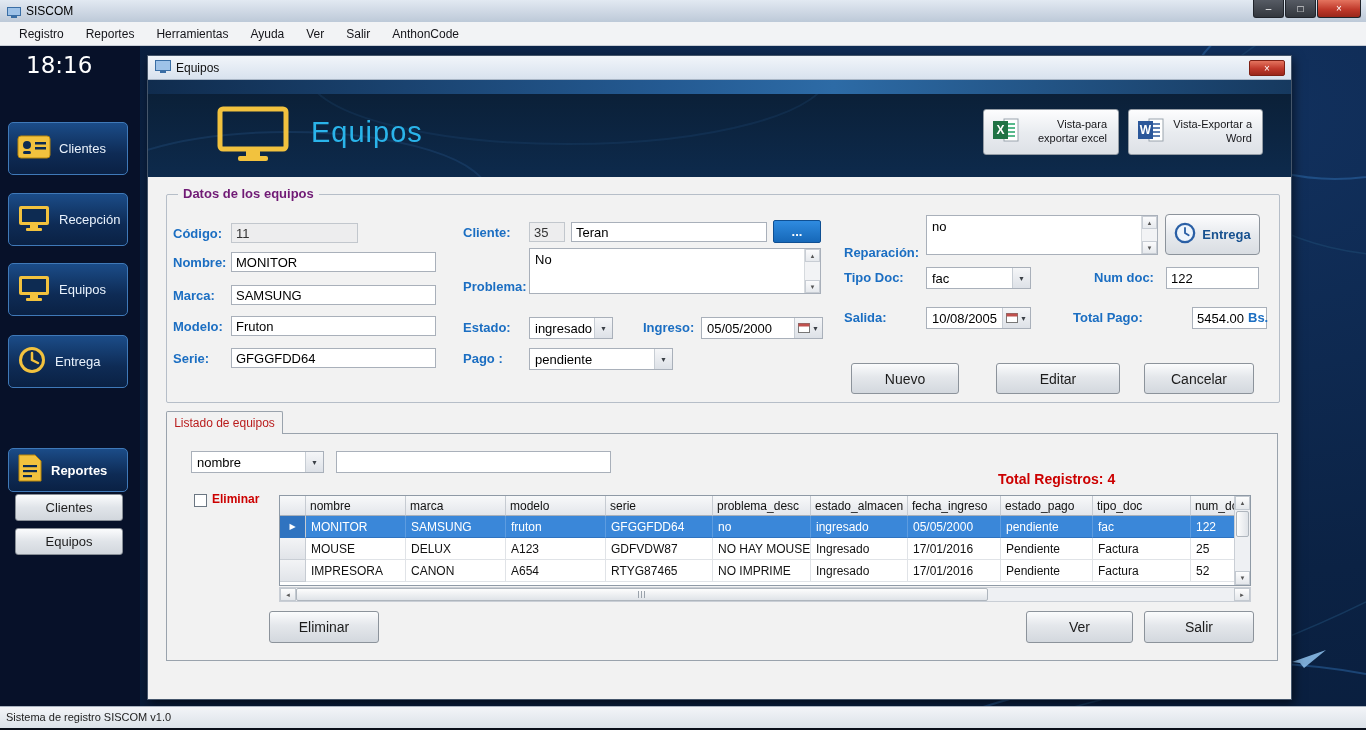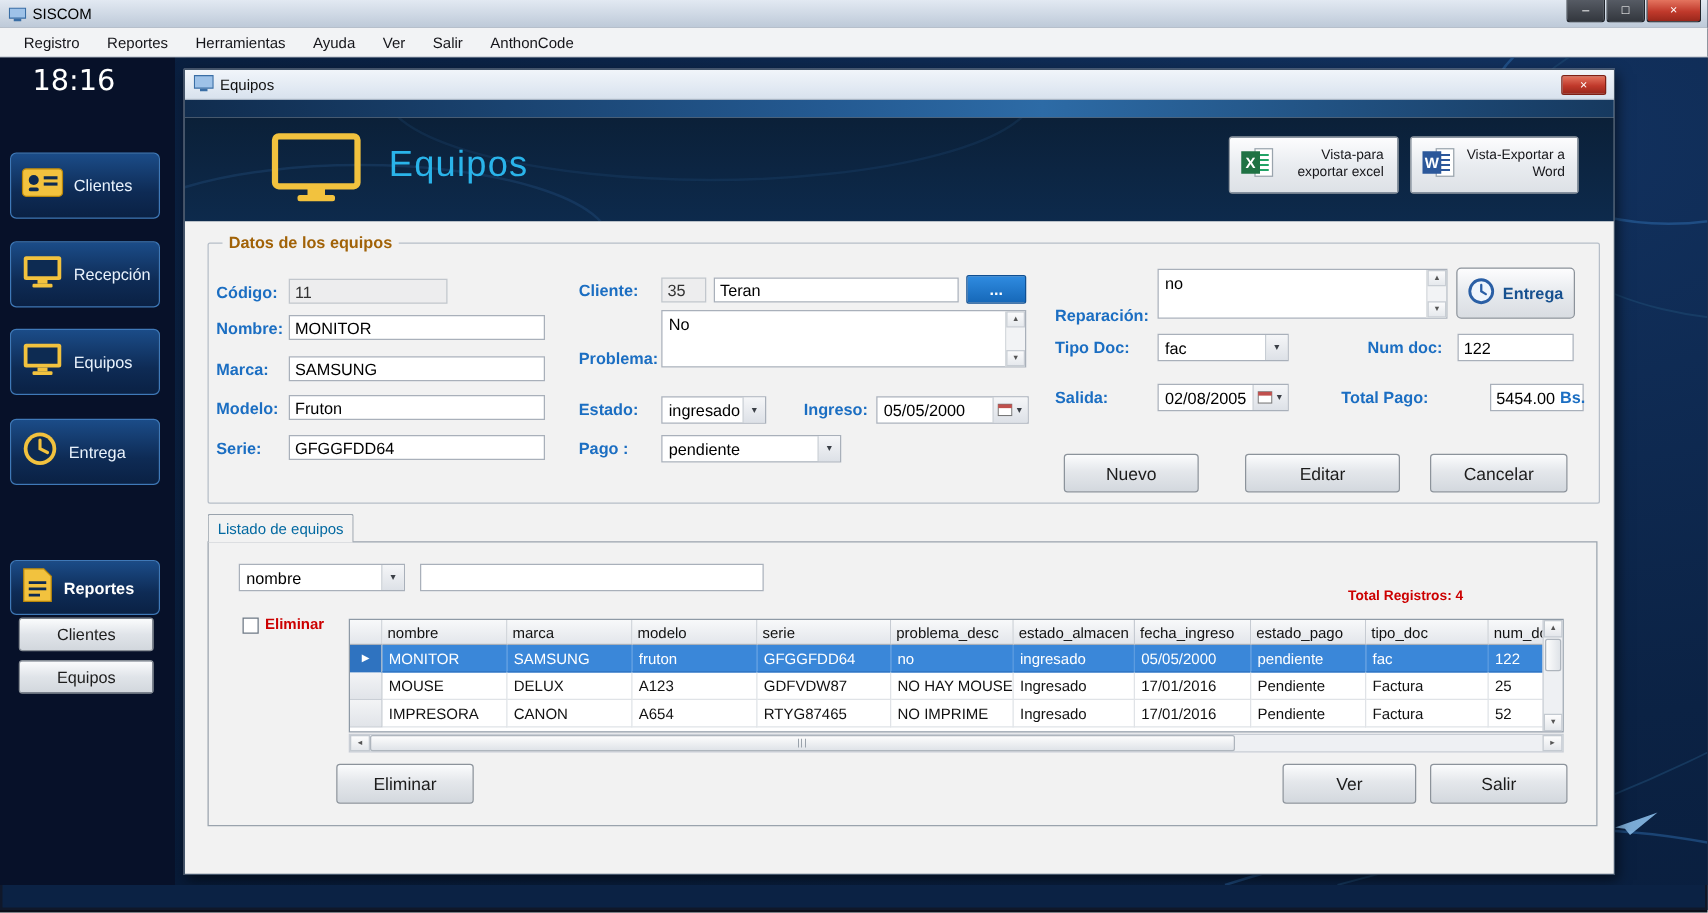--- a/index.html
+++ b/index.html
@@ -28,38 +28,38 @@
   .ctitle .ctext{position:absolute;left:28px;top:5px;font-size:12px;color:#101010}
   .cicon{position:absolute;left:7px;top:4px}
   .cclose{position:absolute;right:6px;top:4px;width:36px;height:16px;background:linear-gradient(#e4745f,#c0392b 55%,#99271b);border:1px solid #7e2014;border-radius:2px;color:#fff;font-size:10px;display:flex;align-items:center;justify-content:center;cursor:pointer;box-sizing:border-box}
   .cbody{position:absolute;left:0;top:24px;right:0;bottom:0}
   .strip{position:absolute;left:0;top:0;width:100%;height:14px;background:linear-gradient(90deg,#102c4e 0%,#245a92 45%,#2d6ba6 60%,#16395f 100%)}
   .chead{position:absolute;left:0;top:14px;width:100%;height:83px;background:linear-gradient(180deg,#0b2038,#0d2a4c);overflow:hidden}
   .chead-title{position:absolute;left:163px;top:22px;font-size:29px;color:#2ab4ea;letter-spacing:1px}
   .export-btn{position:absolute;top:15px;height:46px;background:linear-gradient(#fdfdfe,#e9ecf0 50%,#dde1e6);border:1px solid #949ca5;border-radius:3px;display:flex;align-items:center;padding:0 7px;cursor:pointer;box-sizing:border-box}
   .export-btn .elabel{font-size:11px;color:#16161a;margin-left:6px;width:80px;text-align:right;line-height:1.25}
   .group{position:absolute;left:18px;top:114px;width:1112px;height:207px;border:1px solid #b6bec8;border-radius:2px}
-  .legend{position:absolute;left:30px;top:106px;background:#f2f2f2;padding:0 5px;font-size:13px;font-weight:bold;color:#a16207}
+  .legend{position:absolute;left:30px;top:106px;background:#f2f2f2;padding:0 5px;font-size:13px;font-weight:bold;color:#701a75}
   .lbl{position:absolute;font-size:13px;font-weight:bold;color:#1b6ec2;white-space:nowrap}
   .tb{position:absolute;background:#fff;border:1px solid #a9b0ba;font-size:13px;font-family:"Liberation Sans",sans-serif;padding:0 4px;color:#000;outline:none;box-sizing:border-box}
   .tb.dis{background:#ededee;border-color:#c2c7cd;color:#333}
   .ta{position:absolute;background:#fff;border:1px solid #a9b0ba;box-sizing:border-box}
   .ta .tatext{position:absolute;left:5px;top:3px;font-size:13px;color:#000}
   .mini-scroll{position:absolute;right:0;top:0;bottom:0;width:15px;border-left:1px solid #d6dade;background:#f2f3f5;display:flex;flex-direction:column;justify-content:space-between}
   .mini-arr{height:13px;background:linear-gradient(#fbfbfc,#e6e9ed);border:1px solid #c8cdd4;font-size:6px;color:#555;display:flex;align-items:center;justify-content:center;cursor:pointer;box-sizing:border-box}
   .combo{position:absolute;background:#fff;border:1px solid #a9b0ba;display:flex;align-items:stretch;box-sizing:border-box;cursor:pointer}
   .combo .ctext2{flex:1;font-size:13px;padding:3px 0 0 5px;white-space:nowrap;overflow:hidden;color:#000}
   .cbtn{width:17px;background:linear-gradient(#f5f6f8,#dde1e7);border-left:1px solid #c7cdd4;display:flex;align-items:center;justify-content:center;font-size:7px;color:#3a3f46}
   .calbtn{width:27px;background:linear-gradient(#f5f6f8,#dde1e7);border-left:1px solid #c7cdd4;display:flex;align-items:center;justify-content:center;gap:2px;font-size:7px;color:#3a3f46}
   .btn{position:absolute;display:flex;align-items:center;justify-content:center;background:linear-gradient(#fbfcfd,#e4e7eb 45%,#d3d8de);border:1px solid #8c939b;border-radius:3px;font-size:14px;color:#1c1c1c;cursor:pointer;box-sizing:border-box}
   .browse{position:absolute;background:linear-gradient(#2f8be0,#1668b8);border:1px solid #0f4f92;border-radius:2px;color:#fff;font-size:13px;font-weight:bold;display:flex;align-items:center;justify-content:center;cursor:pointer;box-sizing:border-box}
   .entrega{position:absolute;display:flex;align-items:center;justify-content:center;gap:6px;background:linear-gradient(#fdfdfe,#e7eaee 50%,#d9dde2);border:1px solid #8c939b;border-radius:4px;font-size:13px;font-weight:bold;color:#17518f;cursor:pointer;box-sizing:border-box}
-  .tab{position:absolute;left:18px;top:331px;width:117px;height:23px;background:#f2f2f2;border:1px solid #9aa3ad;border-bottom:none;border-radius:2px 2px 0 0;font-size:12px;color:#0369a1;display:flex;align-items:center;justify-content:center;z-index:2;cursor:pointer;box-sizing:border-box}
+  .tab{position:absolute;left:18px;top:331px;width:117px;height:23px;background:#f2f2f2;border:1px solid #9aa3ad;border-bottom:none;border-radius:2px 2px 0 0;font-size:12px;color:#b91c1c;display:flex;align-items:center;justify-content:center;z-index:2;cursor:pointer;box-sizing:border-box}
   .panel{position:absolute;left:18px;top:353px;width:1112px;height:228px;border:1px solid #9aa3ad;background:#f2f2f2;box-sizing:border-box}
-  .totalreg{position:absolute;left:850px;top:391px;width:253px;text-align:center;font-size:11px}
+  .totalreg{position:absolute;left:850px;top:391px;width:253px;text-align:left;font-size:14px}
   .redtxt{color:#cc0000;font-weight:bold}
   .checkbox{position:absolute;width:13px;height:13px;background:#fff;border:1px solid #6b7682;cursor:pointer;box-sizing:border-box}
   .grid{position:absolute;left:131px;top:415px;width:972px;height:91px;background:#fff;border:1px solid #8f9aa6;overflow:hidden;box-sizing:border-box}
   .gwrap{display:grid;grid-template-columns:26px 100px 100px 100px 107px 98px 97px 93px 92px 98px 45px}
   .gh{height:20px;background:linear-gradient(#f8f9fa,#e3e6eb);border-right:1px solid #c6cbd2;border-bottom:1px solid #a8b0ba;font-size:12px;color:#111;padding:3px 4px 0;white-space:nowrap;overflow:hidden;box-sizing:border-box;cursor:pointer}
   .gc{height:22px;font-size:12px;color:#111;padding:4px 5px 0;border-right:1px solid #e0e3e7;border-bottom:1px solid #e0e3e7;white-space:nowrap;overflow:hidden;box-sizing:border-box;cursor:pointer}
   .rowsel{height:22px;background:linear-gradient(#f3f4f6,#e1e4e9);border-right:1px solid #c6cbd2;border-bottom:1px solid #c9ced5;display:flex;align-items:center;justify-content:center;box-sizing:border-box;cursor:pointer}
   .gc.sel{background:#3a87d9;color:#fff;border-right-color:#5d9ce0;border-bottom-color:#2f73c0}
   .rowsel.sel{background:#2f73c0;border-bottom-color:#2f73c0;color:#fff;font-size:8px}
   .vscroll{position:absolute;top:0;right:0;width:16px;height:89px;background:#eef0f3;border-left:1px solid #c9ced5;box-sizing:border-box}
@@ -309,21 +309,21 @@
         <span class="lbl" style="left:696px;top:190px">Tipo Doc:</span>
         <div class="combo" style="left:778px;top:187px;width:105px;height:22px">
           <span class="ctext2">fac</span>
           <span class="cbtn">▼</span>
         </div>
         <span class="lbl" style="left:946px;top:190px">Num doc:</span>
         <input class="tb" style="left: 1018px; top: 187px; width: 93px; height: 22px;" value="122">
 
         <span class="lbl" style="left:696px;top:230px">Salida:</span>
         <div class="combo" style="left:778px;top:227px;width:105px;height:22px">
-          <span class="ctext2">02/08/2005</span>
+          <span class="ctext2">10/08/2005</span>
           <span class="calbtn">
               <span><svg width="12" height="11" viewBox="0 0 12 11">
                   <rect x="0.5" y="1.5" width="11" height="9" fill="#fff" stroke="#777"></rect>
                   <rect x="0.5" y="1.5" width="11" height="3" fill="#c0504d"></rect>
                 </svg></span>
               <span>▼</span>
             </span>
         </div>
         <span class="lbl" style="left:925px;top:230px">Total Pago:</span>
         <input class="tb" style="left: 1044px; top: 227px; width: 75px; height: 22px;" value="5454.00">
@@ -428,13 +428,16 @@
         <div class="btn" style="left:878px;top:531px;width:107px;height:32px">
             <span>Ver</span>
           </div>
         <div class="btn" style="left:996px;top:531px;width:110px;height:32px">
             <span>Salir</span>
           </div>
       </div>
     </div>
   </div>
 
+  <div class="statusbar">
+    <span>Sistema de registro SISCOM v1.0</span>
+  </div>
 </div>
 
 </body></html>

